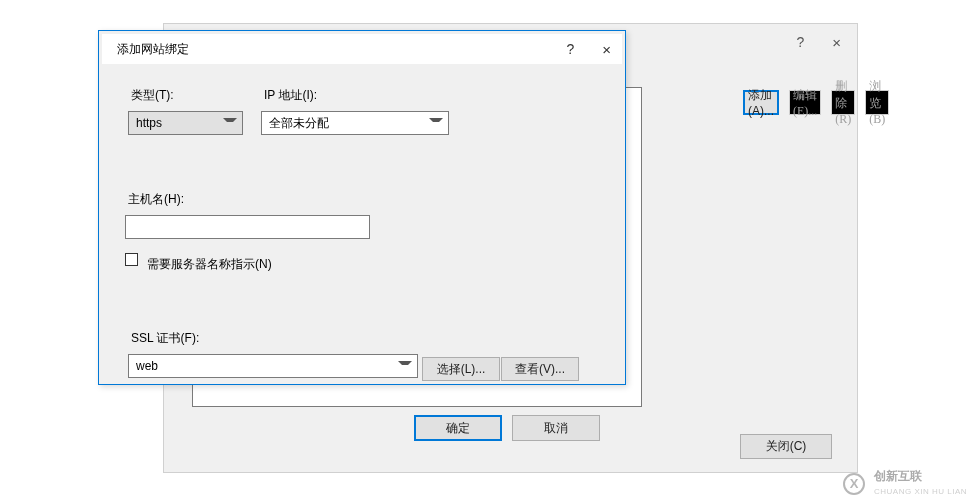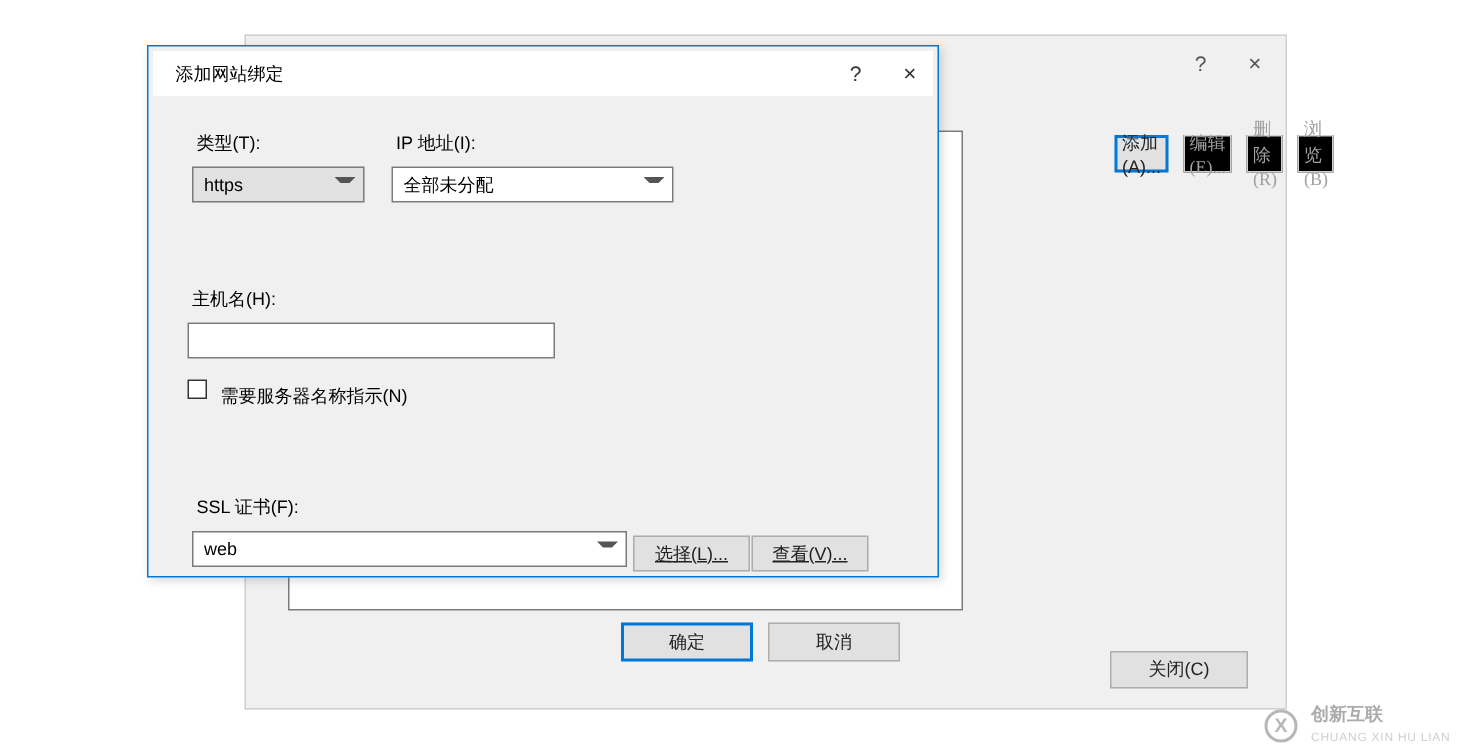--- a/index.html
+++ b/index.html
@@ -131,21 +131,21 @@
     .ip-w { width: 188px; }
     .port-w { width: 60px; }
     .host-w { width: 245px; }
     .ssl-w { width: 290px; }
 
     .row-host { margin-bottom: 8px; margin-top: 44px; }
     .row-check { display: flex; align-items: flex-start; gap: 6px; margin-bottom: 42px; }
     .checkbox { width: 13px; height: 13px; border: 1px solid #333; background: #fff; flex-shrink: 0; }
 
     .row-ssl { display: flex; align-items: flex-end; gap: 1px; margin-bottom: 28px; }
-    .ssl-btn { width: 78px; height: 24px; text-decoration: underline; }
+    .ssl-btn { width: 78px; height: 24px; }
 
     .dialog-footer { display: flex; justify-content: flex-end; gap: 10px; padding-right: 2px; }
     .dialog-footer .btn { width: 88px; height: 26px; font-family: Liberation Serif, serif; }
 
     .watermark {
       position: absolute;
       right: 2px;
       bottom: 2px;
       display: flex;
       align-items: center;

